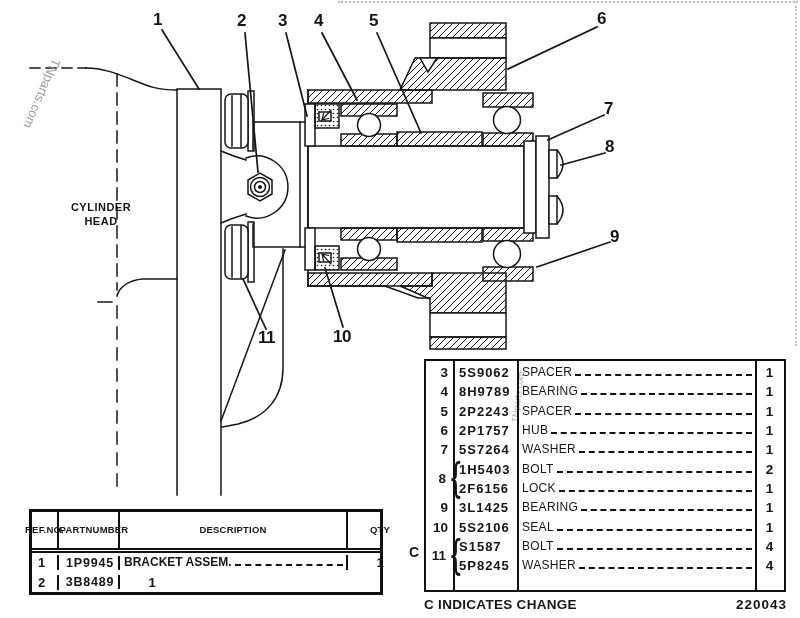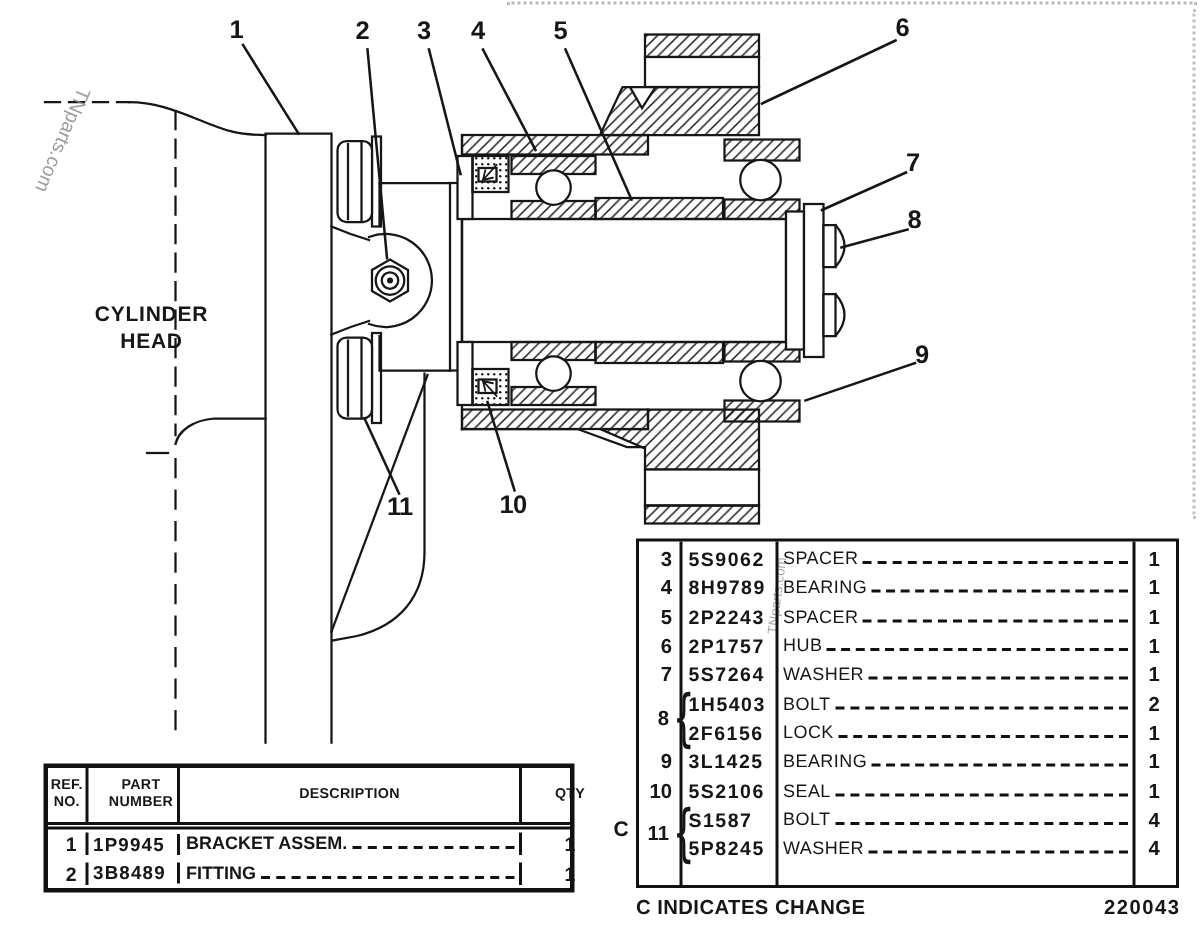--- a/index.html
+++ b/index.html
@@ -9,21 +9,21 @@
   }
   .screen svg{position:absolute;left:0;top:0;}
 
   
   .wm{position:absolute;color:#8d8d8d;opacity:.85;white-space:nowrap;}
   .wm1{left:-4px;top:86px;width:92px;font-size:13px;transform:rotate(113deg);text-align:center;}
   .wm2{left:482px;top:392px;width:72px;font-size:9px;transform:rotate(-83deg);text-align:center;color:#9a9a9a;}
 
   
   .cyl-label{position:absolute;left:55px;top:201px;width:92px;text-align:center;
-    font-size:14px;font-weight:700;letter-spacing:.5px;line-height:1.25;}
+    font-size:11px;font-weight:700;letter-spacing:.5px;line-height:1.25;}
   .callout{position:absolute;font-size:17px;font-weight:700;letter-spacing:-.5px;}
 
   
   .rtable{position:absolute;left:424px;top:359px;width:362px;height:233px;
     border:2px solid #111;box-sizing:border-box;}
   .rtable .vline{position:absolute;top:0;bottom:0;width:2px;background:#111;}
   .rtable .rows{position:absolute;left:0;right:0;top:2px;}
   .rrow{display:flex;height:19.3px;align-items:center;}
   .rref{width:27px;text-align:right;padding-right:5px;font-size:13.5px;font-weight:700;box-sizing:border-box;}
   .rpart{width:64px;padding-left:6px;font-size:13px;font-weight:700;letter-spacing:1px;box-sizing:border-box;white-space:nowrap;}
@@ -36,21 +36,21 @@
   .brace{position:absolute;width:10px;height:39px;line-height:38px;font-size:46px;font-weight:400;
     font-family:"DejaVu Sans",sans-serif;transform:scaleX(.5) scaleY(.9);transform-origin:center;}
   .cmark{position:absolute;left:409px;top:544px;font-size:14px;font-weight:700;}
 
   
   .ltable{position:absolute;left:29px;top:509px;width:354px;height:86px;
     border:3px solid #111;box-sizing:border-box;display:flex;flex-direction:column;}
   .lrow{display:flex;}
   .lhead{height:37px;border-bottom:5px double #111;}
   .lbody{height:20px;align-items:center;}
-  .lcell{box-sizing:border-box;display:flex;flex-direction:column;align-items:center;justify-content:center;}
+  .lcell{box-sizing:border-box;display:flex;align-items:center;justify-content:center;}
   .lc-ref{width:27px;border-right:2px solid #111;}
   .lc-part{width:61px;border-right:2px solid #111;padding-left:11px;}
   .lc-desc{flex:1;border-right:2px solid #111;text-align:right;}
   .lc-qty{width:22px;padding-left:32px;}
   .lhead .lcell{font-size:9.5px;font-weight:700;line-height:1.15;letter-spacing:.2px;text-align:center;}
   .lbody .lc-ref{align-items:flex-end;padding-right:6px;font-size:13px;font-weight:700;}
   .lbody .lc-part{align-items:flex-start;padding-left:3px;font-size:12.5px;font-weight:700;letter-spacing:.8px;}
   .lbody .lc-desc{flex-direction:row;align-items:flex-end;padding-left:4px;}
   .lbody .lc-desc .dname{font-size:12px;font-weight:700;line-height:15px;white-space:nowrap;}
   .lbody .lc-qty{font-size:13px;font-weight:700;}
@@ -358,24 +358,20 @@
       <div class="lcell lc-part">1P9945</div>
       <div class="lcell lc-desc">
           <span class="dname">BRACKET ASSEM.</span>
           <span class="dlead"></span>
         </div>
       <div class="lcell lc-qty">1</div>
     </div>
     <div class="lrow lbody">
       <div class="lcell lc-ref">2</div>
       <div class="lcell lc-part">3B8489</div>
-      <div class="lcell lc-desc">
-          <span class="dname">FITTING</span>
-          <span class="dlead"></span>
-        </div>
       <div class="lcell lc-qty">1</div>
     </div>
   </div>
 
   <div class="foot-note">C INDICATES CHANGE</div>
   <div class="foot-code">220043</div>
 
   <div class="noise-t"></div>
   <div class="noise-r"></div>
 </div>

